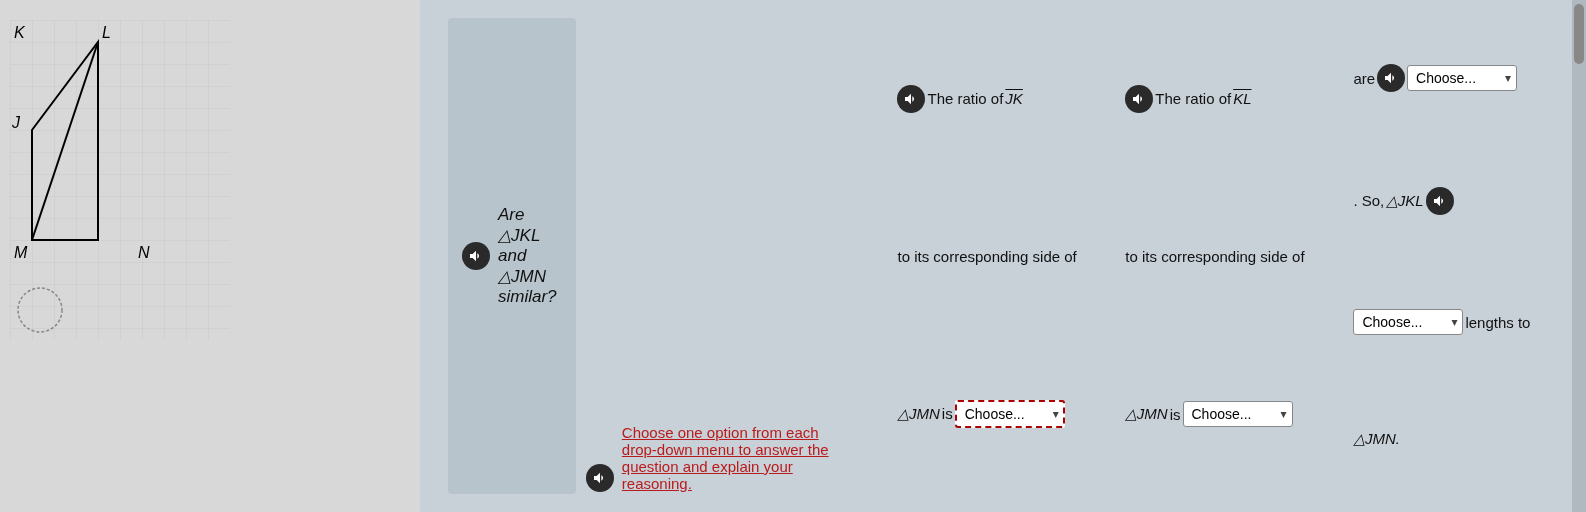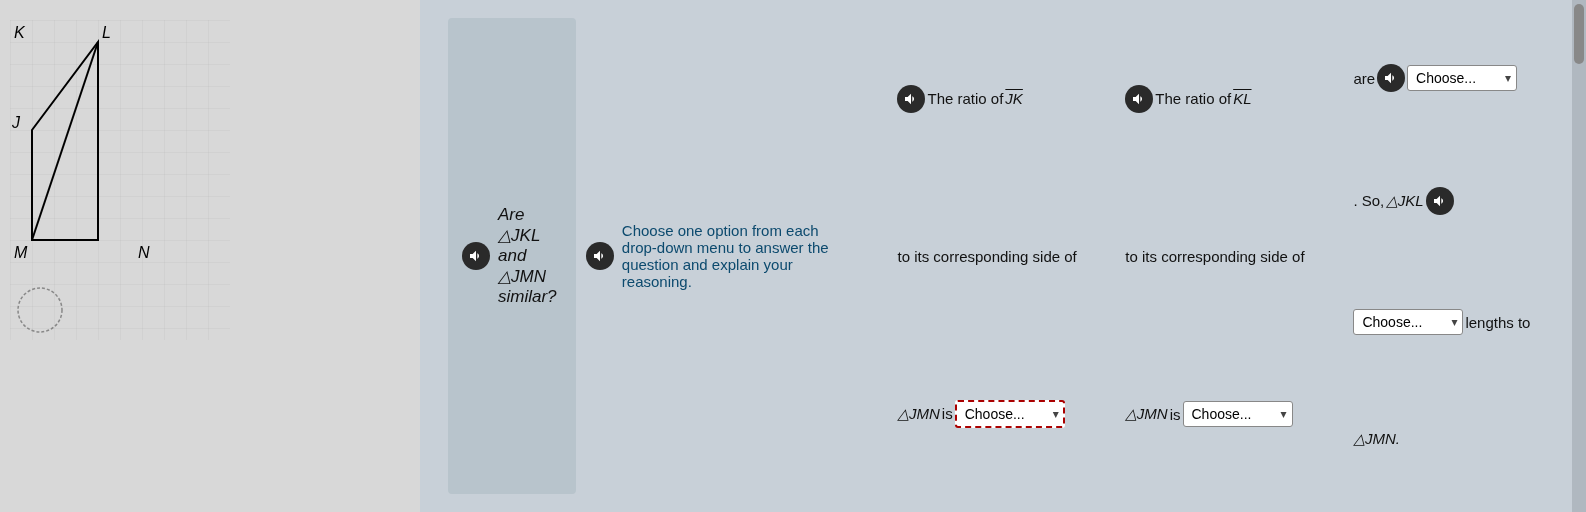--- a/index.html
+++ b/index.html
@@ -53,25 +53,26 @@
       font-size: 17px;
       font-style: italic;
       color: #111;
       display: flex;
       align-items: center;
       gap: 8px;
     }
 
     .instruction-block {
       font-size: 15px;
-      color: #0c4a6e;
-      display: flex;
-      align-items: center;
+      color: #b91c1c;
+      display: flex;
+      align-items: flex-end;
       gap: 8px;
       padding: 2px 0;
+      text-decoration: underline;
     }
 
     .row-block {
       font-size: 15px;
       color: #111;
       display: flex;
       align-items: center;
       gap: 2px;
       flex-wrap: wrap;
       margin-left: 34px;

